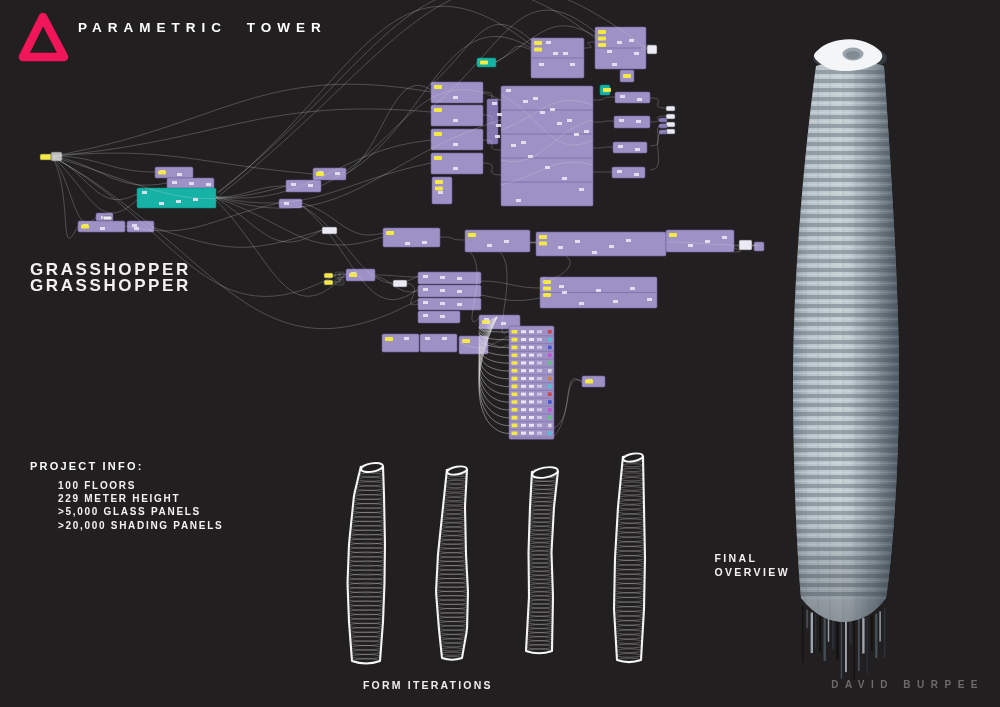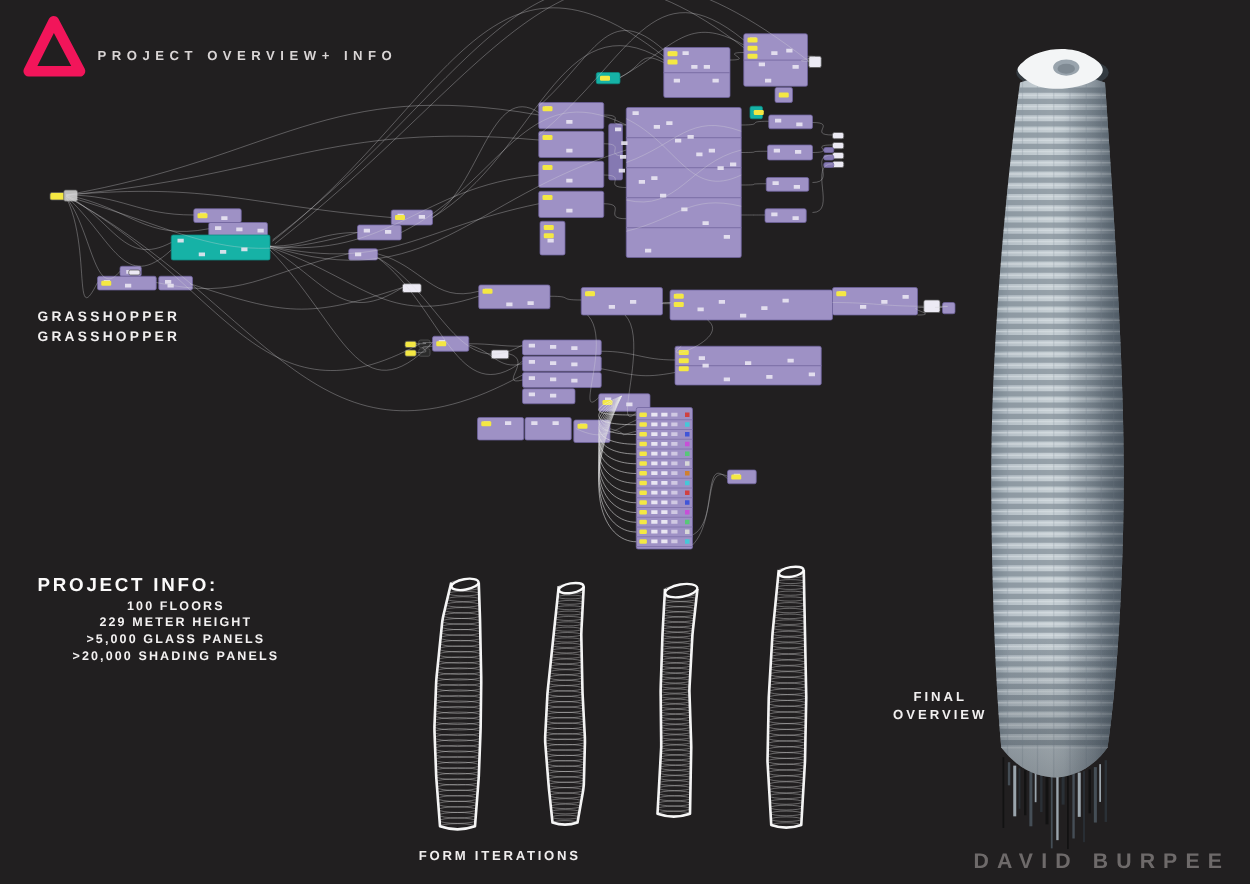--- a/index.html
+++ b/index.html
@@ -5,41 +5,41 @@
   html,body{margin:0;padding:0;background:#211f20;}
   body{width:1000px;height:707px;position:relative;overflow:hidden;
        font-family:"Liberation Sans", sans-serif;color:#fff;}
   .board{position:absolute;inset:0;background:#211f20;}
   svg{position:absolute;left:0;top:0;}
   .hdr-title{position:absolute;left:78px;top:20px;font-size:13.5px;font-weight:bold;
              letter-spacing:6px;word-spacing:10px;color:#ffffff;white-space:nowrap;}
   .hdr-sub{position:absolute;left:78px;top:39px;font-size:10.5px;font-weight:bold;
            letter-spacing:4.4px;color:#d9d5d5;white-space:nowrap;}
   .lbl{position:absolute;font-weight:bold;white-space:nowrap;}
-  .gh-label{left:30px;top:246px;font-size:11px;letter-spacing:2.6px;line-height:16px;color:#f2f0f0;}
+  .gh-label{left:30px;top:262px;font-size:17px;letter-spacing:2.6px;line-height:16px;color:#f2f0f0;}
   .gh-label span{display:block;}
-  .info-head{left:30px;top:460px;font-size:15px;letter-spacing:2.2px;color:#fbfafa;}
+  .info-head{left:30px;top:460px;font-size:11px;letter-spacing:2.2px;color:#fbfafa;}
   .info-items{position:absolute;left:58px;top:479px;font-size:10px;font-weight:bold;
-              letter-spacing:1.7px;line-height:13.2px;color:#f4f2f2;text-align:center;}
+              letter-spacing:1.7px;line-height:13.2px;color:#f4f2f2;}
   .info-items span{display:block;}
-  .form-label{left:335px;top:679px;font-size:10.5px;letter-spacing:2.2px;color:#efeded;}
+  .form-label{left:363px;top:679px;font-size:10.5px;letter-spacing:2.2px;color:#efeded;}
   .final-label{right:210px;top:551px;font-size:10.5px;letter-spacing:2.4px;line-height:14px;
-               color:#f2f0f0;text-align:center;}
+               color:#f2f0f0;text-align:left;}
   .final-label span{display:block;}
-  .credit{right:16px;top:679px;font-size:17px;letter-spacing:6.5px;color:#6e6a6a;font-weight:bold;}
+  .credit{right:16px;top:679px;font-size:10px;letter-spacing:6.5px;color:#6e6a6a;font-weight:bold;}
 </style>
 </head>
 <body>
 
 <div class="board">
 
   <svg width="90" height="75" style="left:0;top:0">
     <polygon id="logoTri" points="43,17 64,57 23,57" fill="none" stroke="#f2155a" stroke-width="8.5" stroke-linejoin="round"></polygon>
   </svg>
-  <div class="hdr-sub">PROJECT OVERVIEW+ INFO</div>
+  <div class="hdr-title">PARAMETRIC TOWER</div>
 
   <svg id="gh-svg" width="1000" height="707">
       <rect x="40" y="154" width="13" height="6" rx="1.5" fill="#f4e843" stroke="#555" stroke-width="0.6"></rect>
       <rect x="51" y="152" width="11" height="9" rx="1.5" fill="#bdbdbd" stroke="#555" stroke-width="0.6"></rect>
       <rect x="155" y="167" width="38" height="11" rx="1.5" fill="#9e91c5" stroke="#6f639e" stroke-width="0.6"></rect>
       <rect x="160" y="170" width="5" height="3" fill="#e9e6f2" opacity="0.9"></rect>
       <rect x="177" y="173" width="5" height="3" fill="#e9e6f2" opacity="0.9"></rect>
       <rect x="158" y="170.5" width="8" height="4" rx="1" fill="#f4e843"></rect>
       <rect x="167" y="178" width="47" height="12" rx="1.5" fill="#9e91c5" stroke="#6f639e" stroke-width="0.6"></rect>
       <rect x="172" y="181" width="5" height="3" fill="#e9e6f2" opacity="0.9"></rect>

